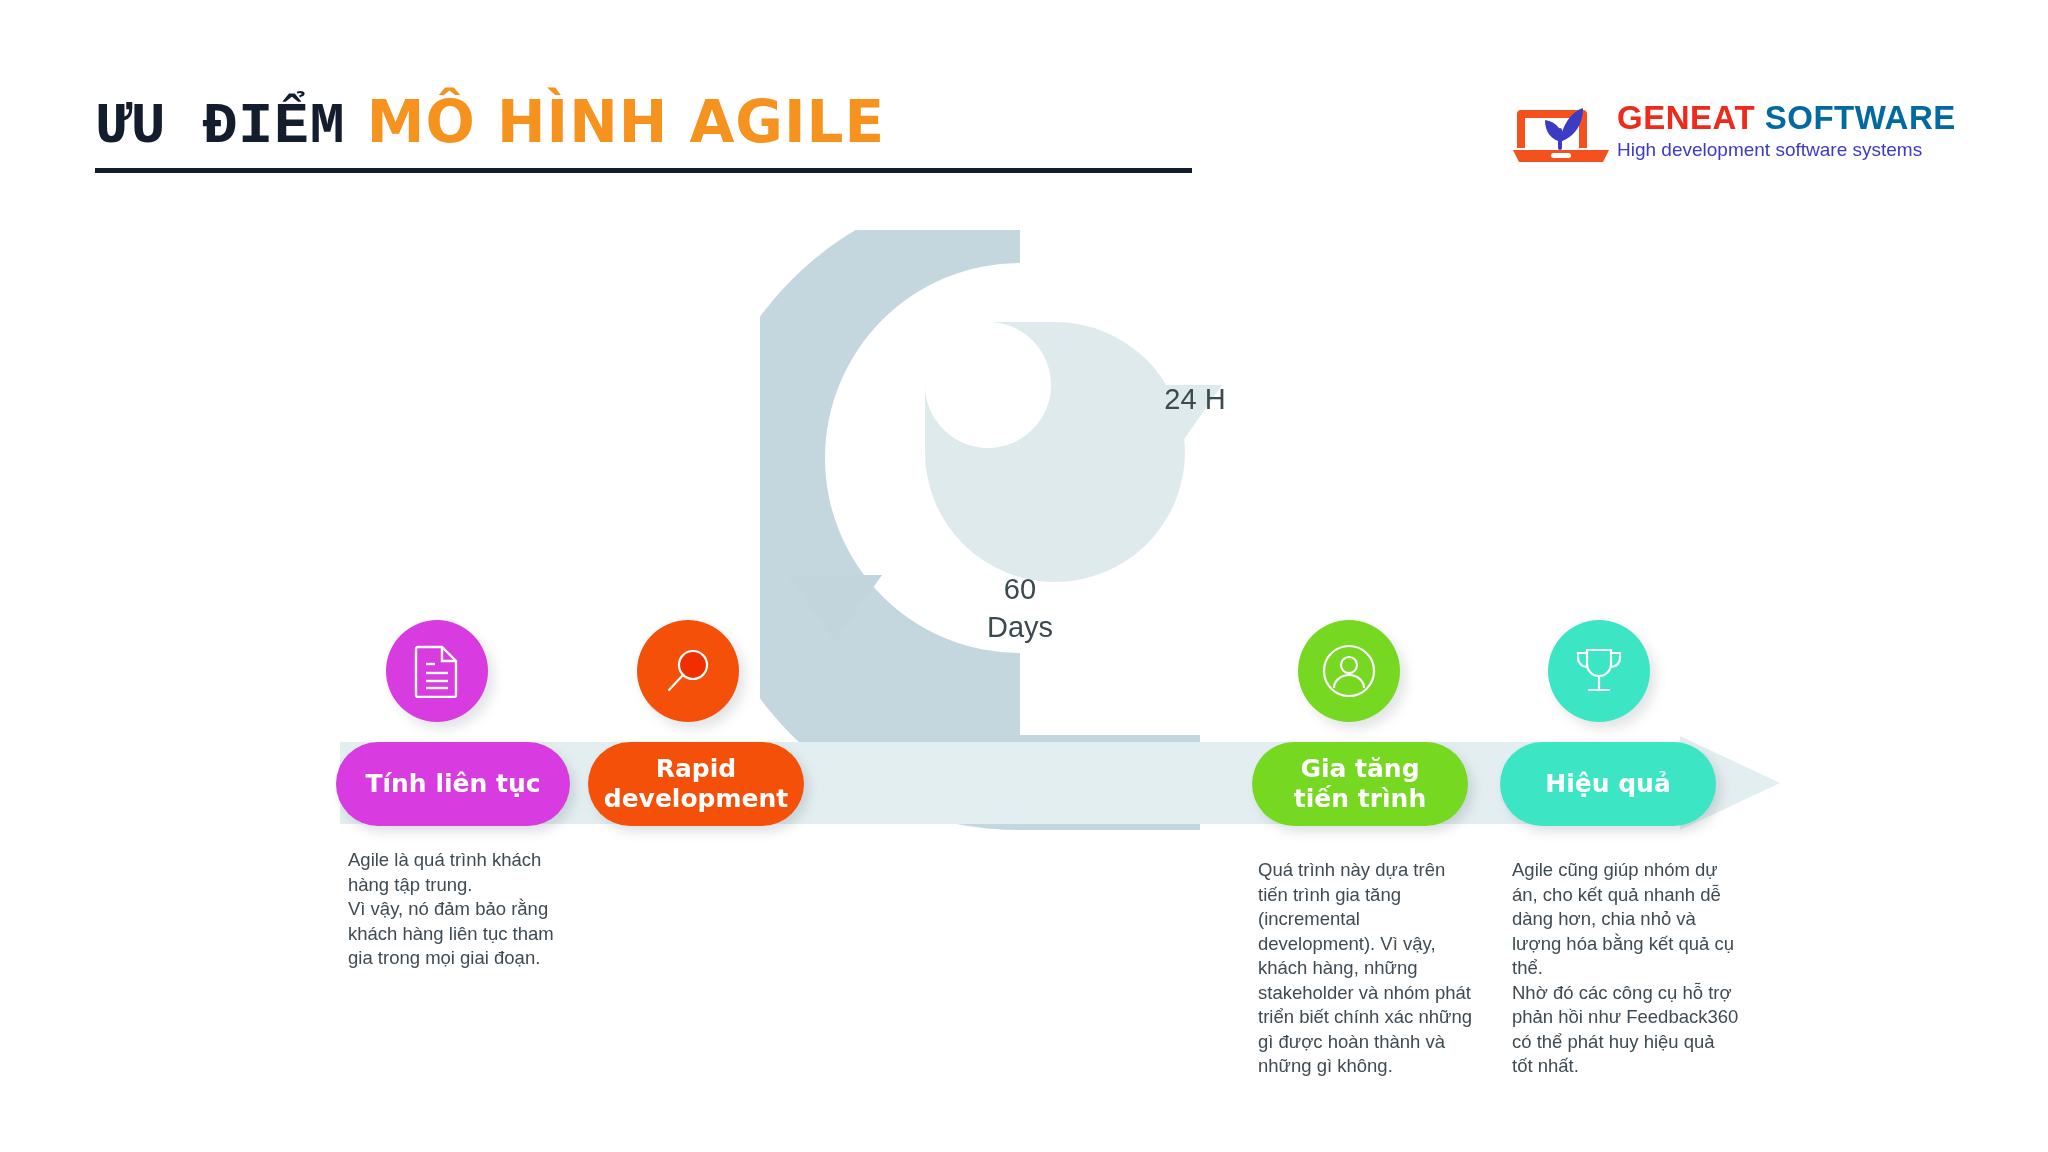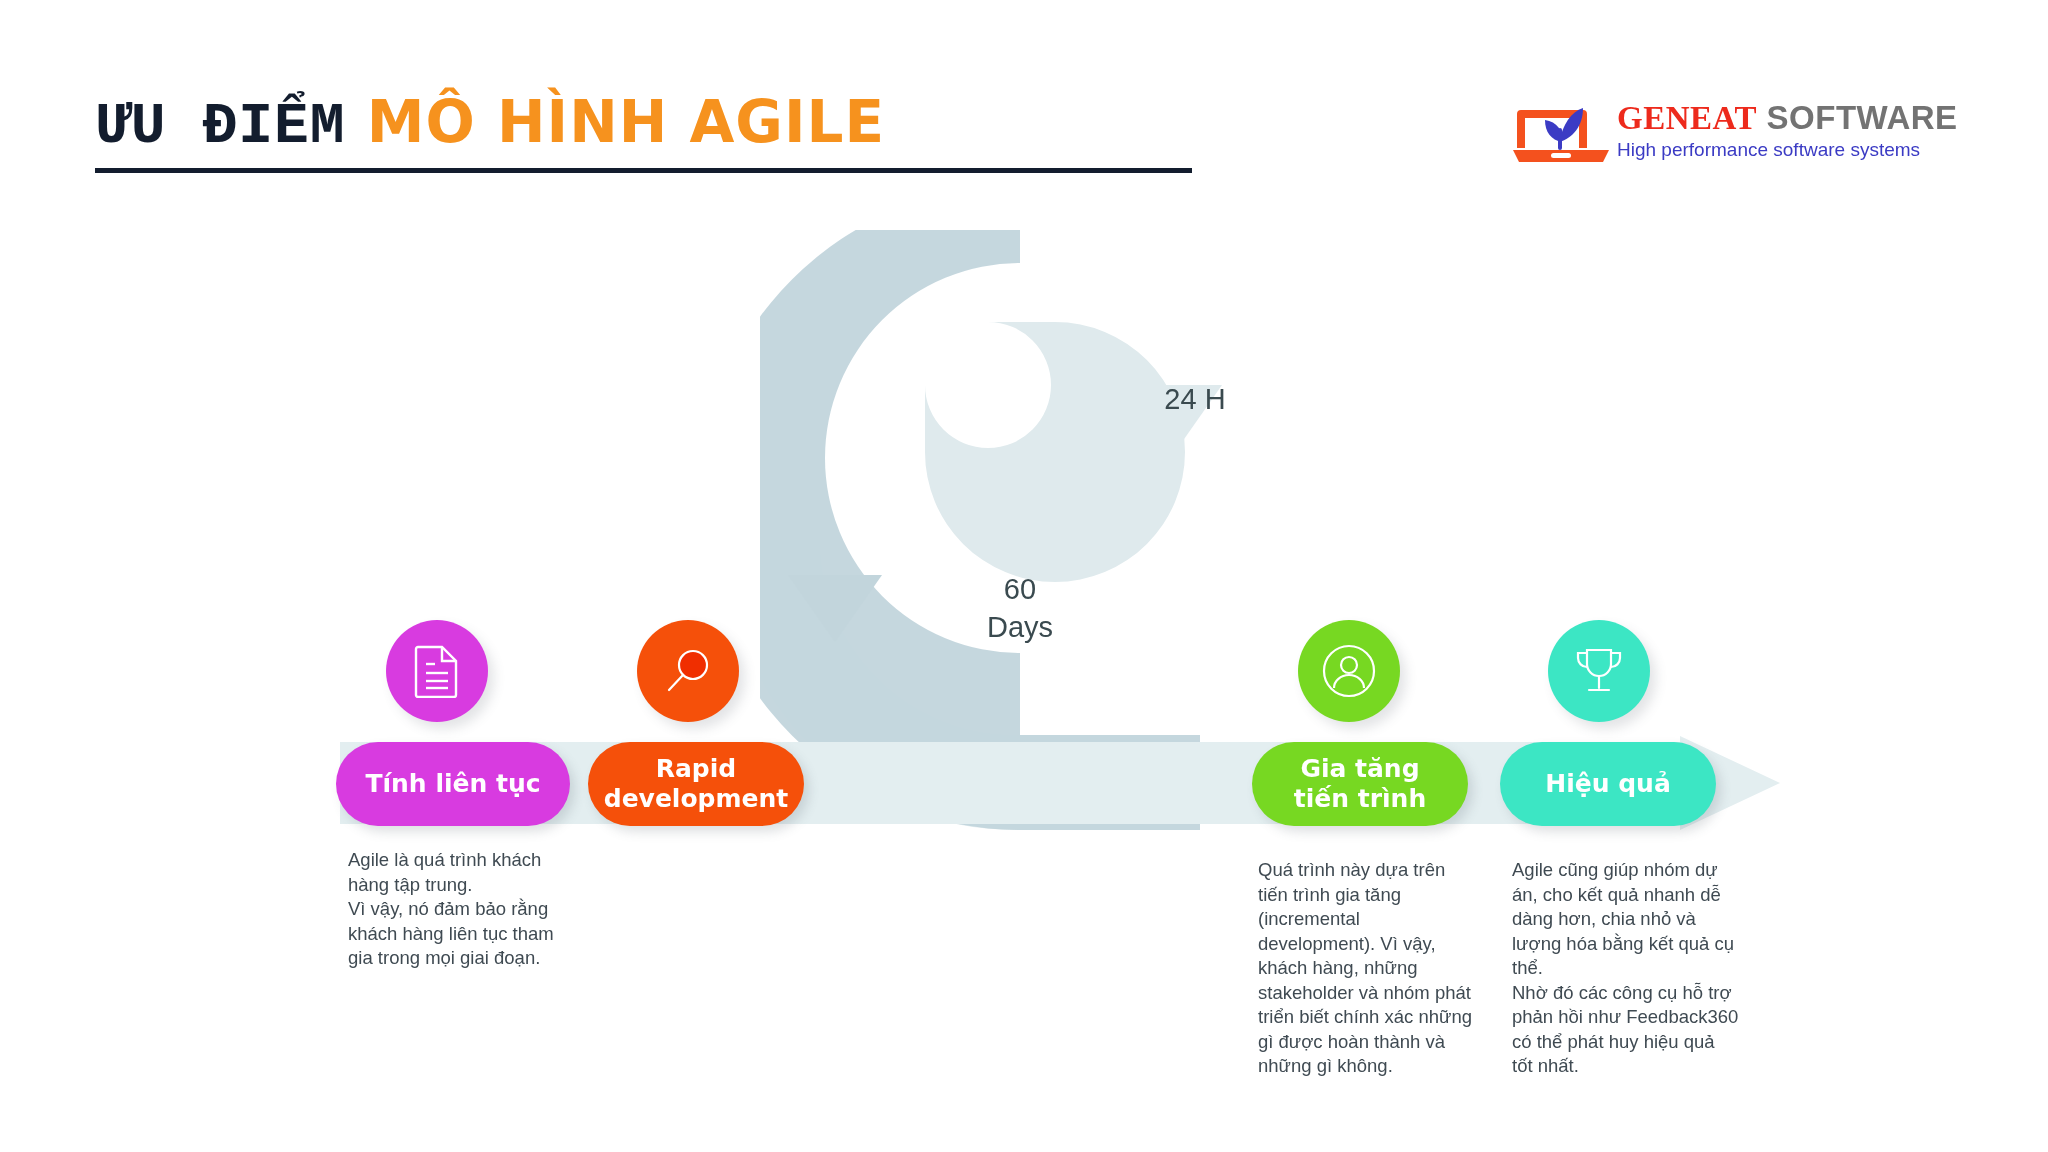--- a/index.html
+++ b/index.html
@@ -25,22 +25,22 @@
   .title-rule{
     position:absolute;left:95px;top:168px;
     width:1097px;height:5px;background:#131d2e;
   }
 
   
   .logo{position:absolute;left:1513px;top:100px;width:390px;height:72px;}
   .logo-mark{position:absolute;left:0;top:4px;width:96px;height:62px;}
   .logo-text{position:absolute;left:104px;top:0px;width:290px;}
   .logo-line1{font-size:33px;font-weight:bold;letter-spacing:.5px;line-height:36px;white-space:nowrap;}
-  .logo-line1 .g{color:#ed2a1c;font-family:Liberation Serif, serif;}
-  .logo-line1 .s{color:#737373;}
+  .logo-line1 .g{color:#ed2a1c;}
+  .logo-line1 .s{color:#0369a1;}
   .logo-line2{font-size:19px;color:#3b3bc4;line-height:24px;white-space:nowrap;margin-top:2px;}
 
   
   .spiral{position:absolute;left:760px;top:230px;width:700px;height:620px;}
   .ring-label{
     position:absolute;text-align:center;color:#3a4a4f;
     font-size:29px;line-height:38px;white-space:pre;
   }
   #label-30{left:950px;top:570px;width:140px;}
   #label-24{left:1140px;top:380px;width:110px;}
@@ -92,21 +92,21 @@
         <path d="M70 4 C70 22 60 34 46 38 C50 20 58 8 70 4 Z" fill="#3b3bc4"></path>
         <path d="M32 16 C44 18 50 26 49 38 C38 36 32 28 32 16 Z" fill="#3b3bc4"></path>
         <path d="M47 44 L47 26" stroke="#3b3bc4" stroke-width="4" stroke-linecap="round" fill="none"></path>
       </svg>
     </div>
     <div class="logo-text">
       <div class="logo-line1">
         <span class="g">GENEAT</span>
         <span class="s">SOFTWARE</span>
       </div>
-      <div class="logo-line2">High performance software systems</div>
+      <div class="logo-line2">High development software systems</div>
     </div>
   </div>
 
   <div class="spiral">
     <svg width="700" height="620" viewBox="0 0 700 620">
 
       <path d="M60 310
                A195 195 0 0 0 255 505
                L420 505
                L420 600

